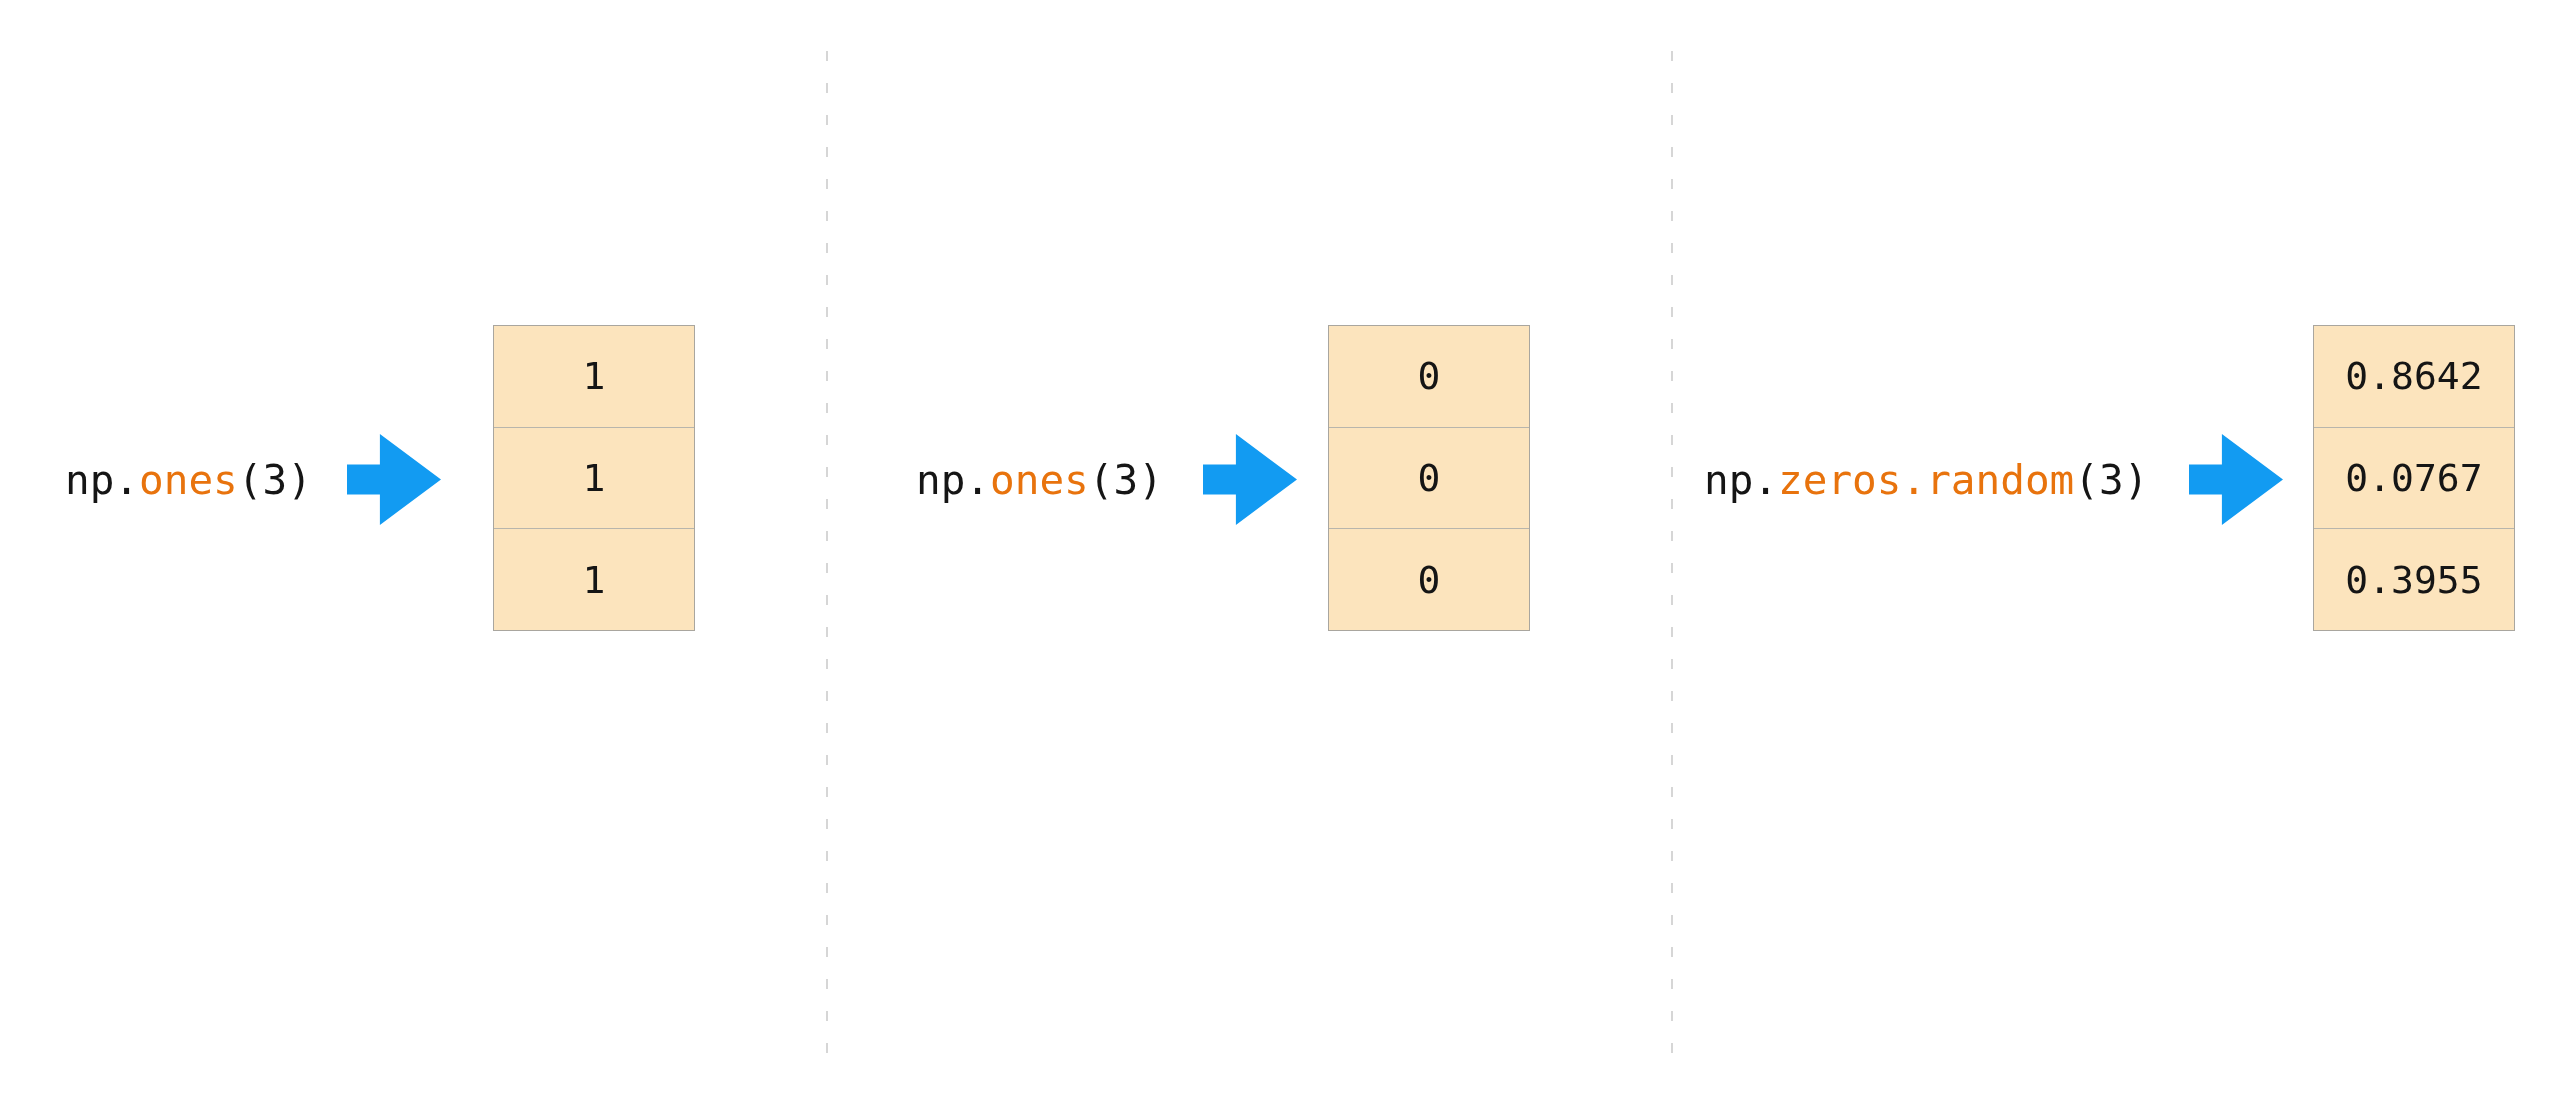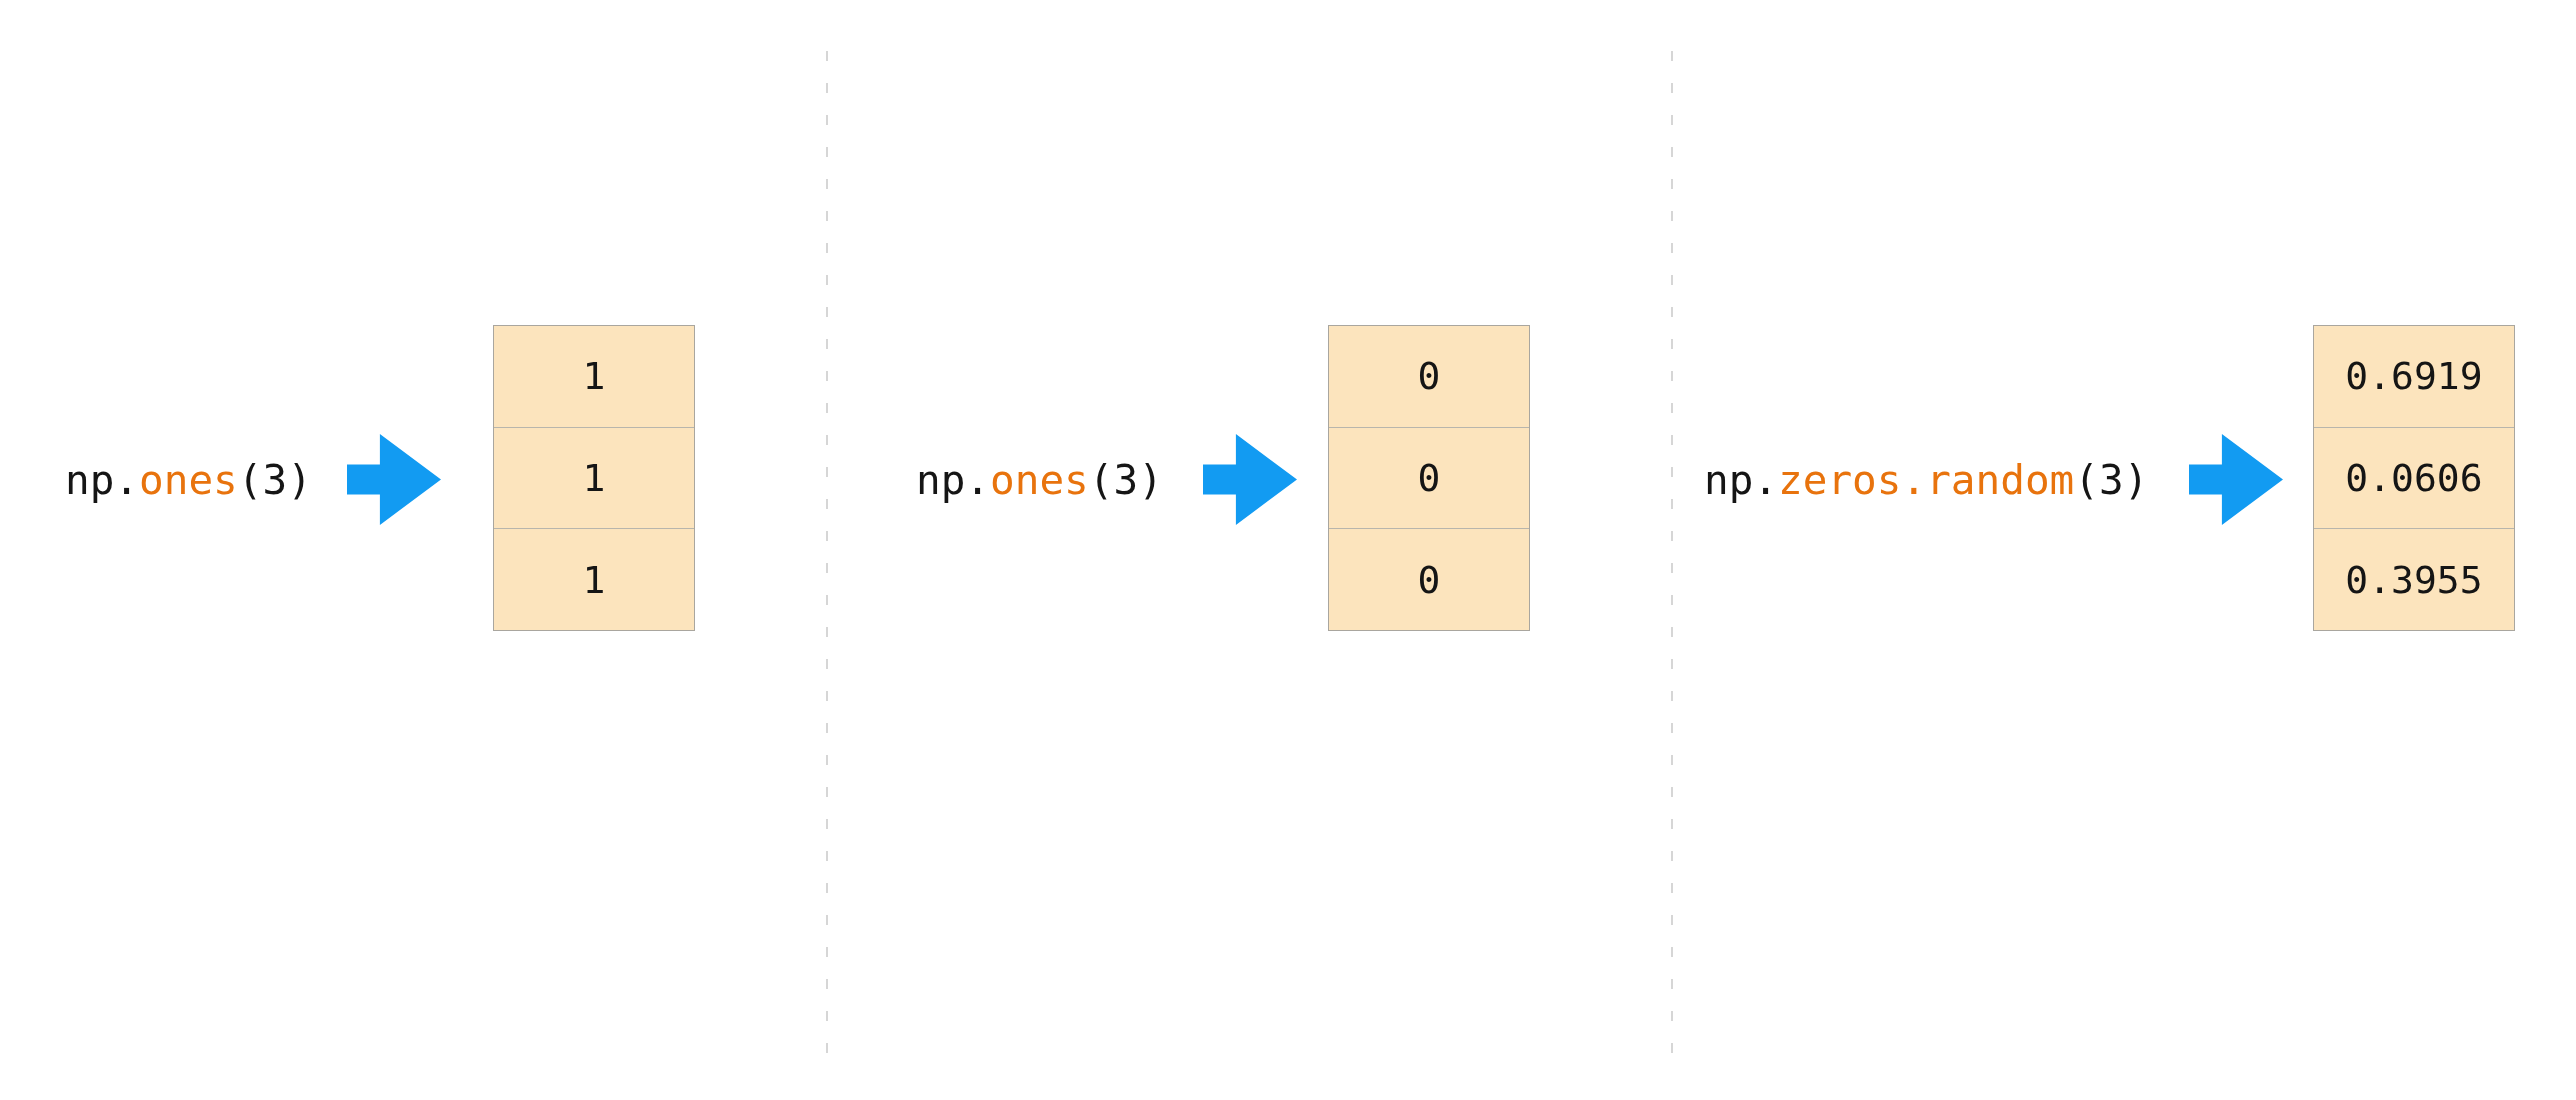--- a/index.html
+++ b/index.html
@@ -116,24 +116,24 @@
   </div>
 
   <div class="code-label" style="left:1704px"><span class="k">np.</span><span class="fn">zeros.random</span><span class="k">(3)</span></div>
 
   <svg class="arrow" style="left:2189px" viewBox="0 0 120 116">
     <polygon points="0,39 42,39 42,0 120,58 42,116 42,77 0,77" style="fill:var(--arrow_blue)"></polygon>
   </svg>
 
   <div class="column" style="left:2313px">
     <div class="cell">
-        <span>0.6919</span>
+        <span>0.8642</span>
       </div>
     <div class="cell">
-        <span>0.0606</span>
+        <span>0.0767</span>
       </div>
     <div class="cell">
         <span>0.3955</span>
       </div>
   </div>
 
 </div>
 
 
 </body></html>

